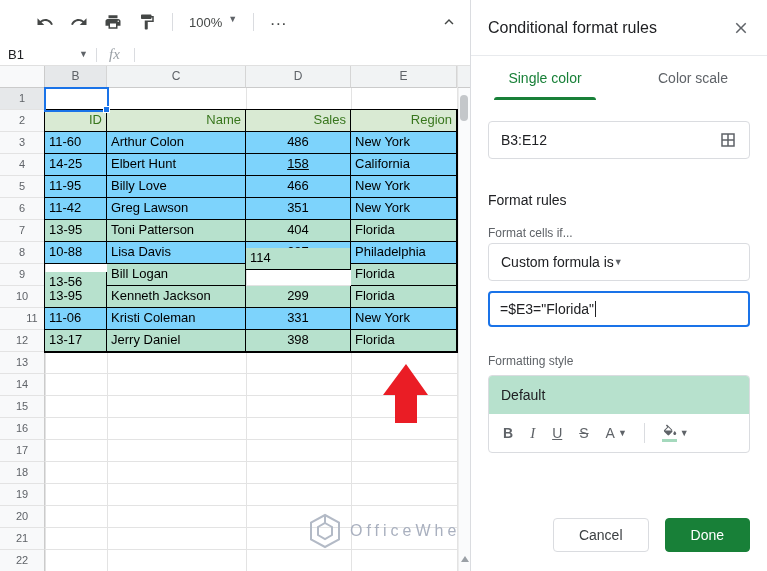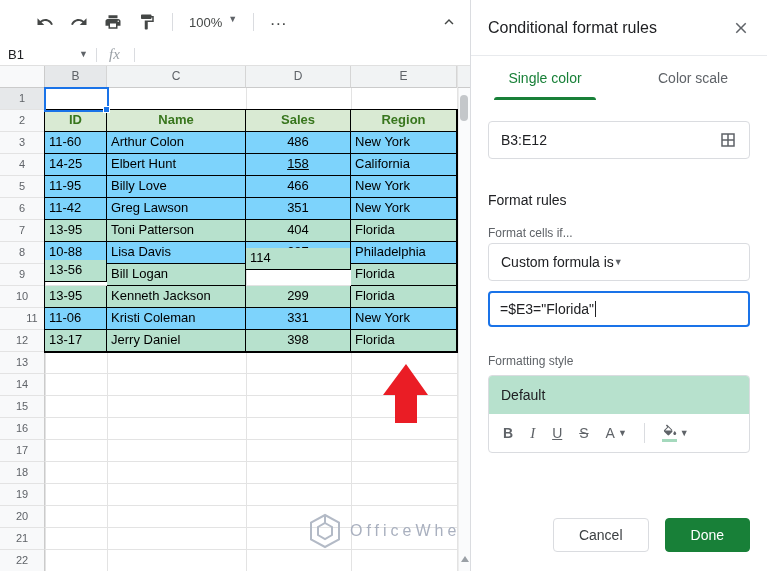--- a/index.html
+++ b/index.html
@@ -29,21 +29,21 @@
   .vline { position:absolute; top:0; bottom:0; width:1px; background:#e3e3e3; }
   .corner { position:absolute; left:0; top:0; width:45px; height:22px; background:#f8f9fa;
             border-right:1px solid #cbcbcb; border-bottom:1px solid #cbcbcb; }
   .colhdr { position:absolute; top:0; height:22px; background:#f1f3f4; border-right:1px solid #d5d5d5;
             border-bottom:1px solid #cbcbcb; font-size:12px; color:#5f6368; text-align:center; line-height:21px; cursor:pointer; }
   .rownum { position:absolute; left:0; width:45px; height:22px; background:#f8f9fa; border-right:1px solid #cbcbcb;
             border-bottom:1px solid #e3e3e3; font-size:11px; color:#5f6368; text-align:center; line-height:21px; cursor:pointer; }
   .selhdr { background:#e6e8ea; }
   .cell { position:absolute; height:22px; background:#7dd3fc; border-right:1px solid #000; border-bottom:1px solid #000;
           font-size:13px; color:#000; line-height:20px; padding:0 4px; white-space:nowrap; overflow:hidden; cursor:cell; }
-  .cell.thead { background:#d9ead3; color:#38761d; font-weight:bold; text-align:center; }
+  .cell.thead { background:#d9ead3; color:#38761d; font-weight:normal; text-align:right; }
   .cell.hl { background:#b7e1cd; }
   .tbl-outline { position:absolute; left:44px; top:43px; width:414px; height:244px; border:1px solid #000; pointer-events:none; }
   .selbox { position:absolute; left:44px; top:21px; width:65px; height:25px; border:2px solid #1a73e8; pointer-events:none; }
   .selhandle { position:absolute; left:103px; top:40px; width:7px; height:7px; background:#1a73e8; border:1px solid #fff; pointer-events:none; }
 
   .red-arrow { position:absolute; left:383px; top:298px; width:45px; height:59px; }
   .watermark { position:absolute; left:308px; top:447px; display:flex; align-items:center; gap:8px; }
   .wm-text { font-size:16px; letter-spacing:4px; color:#a9b0bf; }
 
   .vscroll { position:absolute; left:458px; top:22px; width:12px; bottom:0; background:#fafbfc; border-left:1px solid #ededed; }
@@ -206,21 +206,21 @@
         <div class="cell" style="left: 246px; top: 132px; width: 105px; text-align: center;">351</div>
         <div class="cell" style="left: 351px; top: 132px; width: 106px; text-align: left;">New York</div>
         <div class="cell hl" style="left: 45px; top: 154px; width: 62px; text-align: left;">13-95</div>
         <div class="cell hl" style="left: 107px; top: 154px; width: 139px; text-align: left;">Toni Patterson</div>
         <div class="cell hl" style="left: 246px; top: 154px; width: 105px; text-align: center;">404</div>
         <div class="cell hl" style="left: 351px; top: 154px; width: 106px; text-align: left;">Florida</div>
         <div class="cell" style="left: 45px; top: 176px; width: 62px; text-align: left;">10-88</div>
         <div class="cell" style="left: 107px; top: 176px; width: 139px; text-align: left;">Lisa Davis</div>
         <div class="cell" style="left: 246px; top: 176px; width: 105px; text-align: center;">287</div>
         <div class="cell" style="left: 351px; top: 176px; width: 106px; text-align: left;">Philadelphia</div>
-        <div class="cell hl" style="left: 45px; top: 194px; width: 62px; text-align: left;">13-56</div>
+        <div class="cell hl" style="left: 45px; top: 206px; width: 62px; text-align: left;">13-56</div>
         <div class="cell hl" style="left: 107px; top: 198px; width: 139px; text-align: left;">Bill Logan</div>
         <div class="cell hl" style="left: 246px; top: 182px; width: 105px; ">114</div>
         <div class="cell hl" style="left: 351px; top: 198px; width: 106px; text-align: left;">Florida</div>
         <div class="cell hl" style="left: 45px; top: 220px; width: 62px; text-align: left;">13-95</div>
         <div class="cell hl" style="left: 107px; top: 220px; width: 139px; text-align: left;">Kenneth Jackson</div>
         <div class="cell hl" style="left: 246px; top: 220px; width: 105px; text-align: center;">299</div>
         <div class="cell hl" style="left: 351px; top: 220px; width: 106px; text-align: left;">Florida</div>
         <div class="cell" style="left: 45px; top: 242px; width: 62px; text-align: left;">11-06</div>
         <div class="cell" style="left: 107px; top: 242px; width: 139px; text-align: left;">Kristi Coleman</div>
         <div class="cell" style="left: 246px; top: 242px; width: 105px; text-align: center;">331</div>

